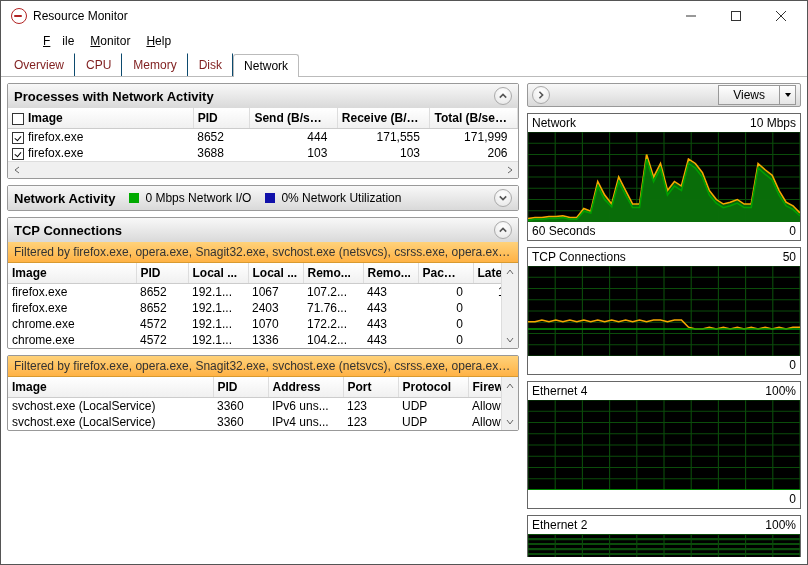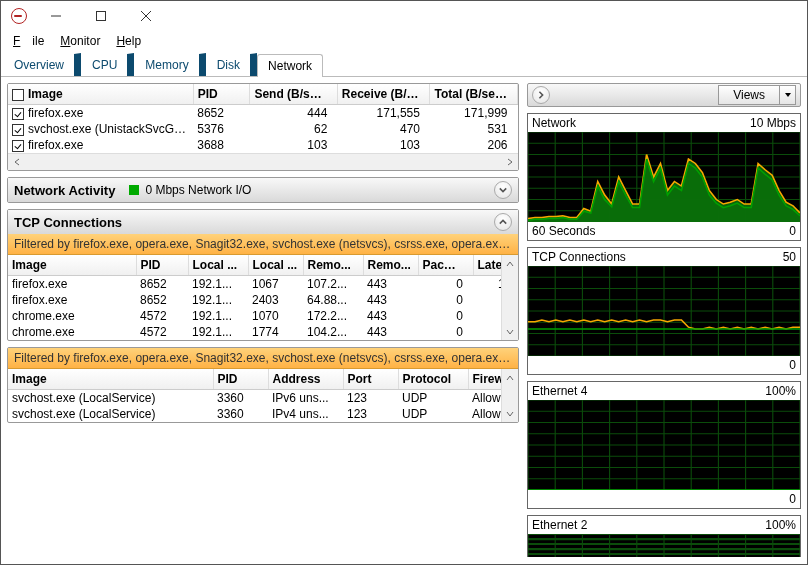--- a/index.html
+++ b/index.html
@@ -4,27 +4,27 @@
 <style>
 * { box-sizing: border-box; margin: 0; padding: 0; }
 body { font-family: "Segoe UI", Tahoma, sans-serif; font-size: 12px; background: #fff; width: 808px; height: 565px; overflow: hidden; border: 1px solid #555; }
 .titlebar { height: 30px; background: #fff; display: flex; align-items: center; padding: 0 4px; }
 .titlebar .app-icon { width: 16px; height: 16px; border-radius: 50%; border: 1.5px solid #b22222; margin: 0 6px; position: relative; background:#fff; }
 .titlebar .app-icon::after{content:"";position:absolute;left:2px;top:6px;width:8px;height:2px;background:#b22222;border-radius:1px;}
 .titlebar .title { font-size: 12px; color: #000; flex: 1; }
 .winbtns { display: flex; }
 .winbtn { width: 45px; height: 30px; display:flex; align-items:center; justify-content:center; color:#000; cursor:pointer; }
 svg.wicon{width:10px;height:10px;stroke:#333;stroke-width:1;fill:none;}
-.menubar { height: 20px; padding: 0 6px; display:flex; align-items:center; gap: 4px; }
+.menubar { height: 20px; padding: 0 6px; display:flex; align-items:center; gap: 4px; margin-left: 30px; }
 .menubar span { padding: 2px 6px; cursor:default; }
 .menubar span u{text-decoration:underline;}
 .tabs { display:flex; padding: 2px 2px 0 2px; border-bottom:1px solid #bbb; }
 .tab { padding: 4px 10px; border:1px solid transparent; border-bottom:none; font-size:12px; cursor:default; }
 .tab.active { border-color:#bbb; background:#fff; border-top-left-radius:3px; border-top-right-radius:3px; position:relative; top:1px; }
-.tab:not(.active){color:#0c4a6e; border-right:7px solid #0c4a6e;}
+.tab:not(.active){color:#7f1d1d; border-right:1px solid #0c4a6e;}
 .workarea { display:flex; height: calc(565px - 30px - 20px - 27px - 2px); }
 .leftpanel { width: 522px; padding: 6px 4px 6px 6px; display:flex; flex-direction:column; gap:6px; overflow:hidden; }
 .rightpanel { flex:1; padding: 6px 6px 6px 4px; display:flex; flex-direction:column; }
 .section { border:1px solid #999; border-radius:2px; }
 .sechdr { height: 24px; background: linear-gradient(#f8f8f8,#d9d9d9); display:flex; align-items:center; padding: 0 6px; font-weight:bold; font-size:13px; }
 .sechdr .extra { font-weight:normal; font-size:12px; margin-left: 14px; display:flex; align-items:center; gap:6px;}
 .sechdr .sq { width:10px; height:10px; display:inline-block;}
 .sechdr .spacer{flex:1;}
 .circlebtn { width:18px; height:18px; border-radius:50%; background: radial-gradient(circle at 50% 30%, #fff, #e5e5e5); border:1px solid #aaa; display:flex; align-items:center; justify-content:center; cursor:pointer;}
 .circlebtn svg{width:8px;height:8px;stroke:#555;stroke-width:2;fill:none;}
@@ -50,20 +50,21 @@
 .graphhdr{display:flex;justify-content:space-between;padding:2px 4px;font-size:12px;}
 .graph{ width:100%; height:90px; background:#000; display:block;}
 .graphsmall{width:100%; height:40px; background:#000; display:block;}
 .tbl th .drop{font-size:9px; color:#777; margin-left:2px;}
 </style>
 </head>
 <body>
 
 <div class="titlebar">
   <span class="app-icon"></span>
+  <span class="title">Resource Monitor</span>
   <div class="winbtns">
     <div class="winbtn">
         <svg class="wicon">
           <line x1="0" y1="5" x2="10" y2="5"></line>
         </svg>
       </div>
     <div class="winbtn">
         <svg class="wicon">
           <rect x="0.5" y="0.5" width="9" height="9"></rect>
         </svg>
@@ -88,20 +89,29 @@
   <div class="tab">CPU</div>
   <div class="tab">Memory</div>
   <div class="tab">Disk</div>
   <div class="tab active">Network</div>
 </div>
 
 <div class="workarea">
   <div class="leftpanel">
 
     <div class="section">
+      <div class="sechdr">
+        <span>Processes with Network Activity</span>
+        <span class="spacer"></span>
+        <span class="circlebtn">
+            <svg viewBox="0 0 10 10">
+              <polyline points="1,7 5,3 9,7"></polyline>
+            </svg>
+          </span>
+      </div>
       <div class="body-row">
         <div class="content">
           <table class="tbl">
             <colgroup>
                 <col style="width:180px">
                 <col style="width:55px">
                 <col style="width:85px">
                 <col style="width:90px">
                 <col style="width:85px">
               </colgroup>
@@ -114,27 +124,20 @@
               <th class="num"><span>Total (B/sec)</span><span class="drop">▼</span></th>
             </tr>
               </thead>
             <tbody id="proc-body">
                 <tr>
                   <td><span class="cb checked"></span>firefox.exe</td>
                   <td>8652</td>
                   <td class="num">444</td>
                   <td class="num">171,555</td>
                   <td class="num">171,999</td>
-                </tr>
-                <tr>
-                  <td><span class="cb checked"></span>svchost.exe (UnistackSvcGro...</td>
-                  <td>5376</td>
-                  <td class="num">62</td>
-                  <td class="num">470</td>
-                  <td class="num">531</td>
                 </tr>
                 <tr>
                   <td><span class="cb checked"></span>firefox.exe</td>
                   <td>3688</td>
                   <td class="num">103</td>
                   <td class="num">103</td>
                   <td class="num">206</td>
                 </tr>
               </tbody>
           </table>
@@ -155,20 +158,24 @@
       </div>
     </div>
 
     <div class="section">
       <div class="sechdr">
         <span>Network Activity</span>
         <span class="extra">
             <span class="sq" style="background:#0a0"></span>
             <span>0 Mbps Network I/O</span>
           </span>
+        <span class="extra">
+            <span class="sq" style="background:#11a"></span>
+            <span>0% Network Utilization</span>
+          </span>
         <span class="spacer"></span>
         <span class="circlebtn">
             <svg viewBox="0 0 10 10">
               <polyline points="1,3 5,7 9,3"></polyline>
             </svg>
           </span>
       </div>
     </div>
 
     <div class="section">
@@ -216,40 +223,40 @@
                   <td>107.2...</td>
                   <td>443</td>
                   <td class="num">0</td>
                   <td class="num">100</td>
                 </tr>
                 <tr>
                   <td>firefox.exe</td>
                   <td>8652</td>
                   <td>192.1...</td>
                   <td>2403</td>
-                  <td>64.88...</td>
+                  <td>71.76...</td>
                   <td>443</td>
                   <td class="num">0</td>
                   <td class="num">95</td>
                 </tr>
                 <tr>
                   <td>chrome.exe</td>
                   <td>4572</td>
                   <td>192.1...</td>
                   <td>1070</td>
                   <td>172.2...</td>
                   <td>443</td>
                   <td class="num">0</td>
                   <td class="num">54</td>
                 </tr>
                 <tr>
                   <td>chrome.exe</td>
                   <td>4572</td>
                   <td>192.1...</td>
-                  <td>1774</td>
+                  <td>1336</td>
                   <td>104.2...</td>
                   <td>443</td>
                   <td class="num">0</td>
                   <td class="num">17</td>
                 </tr>
               </tbody>
           </table>
         </div>
         <div class="vscroll">
           <div class="arrow">

